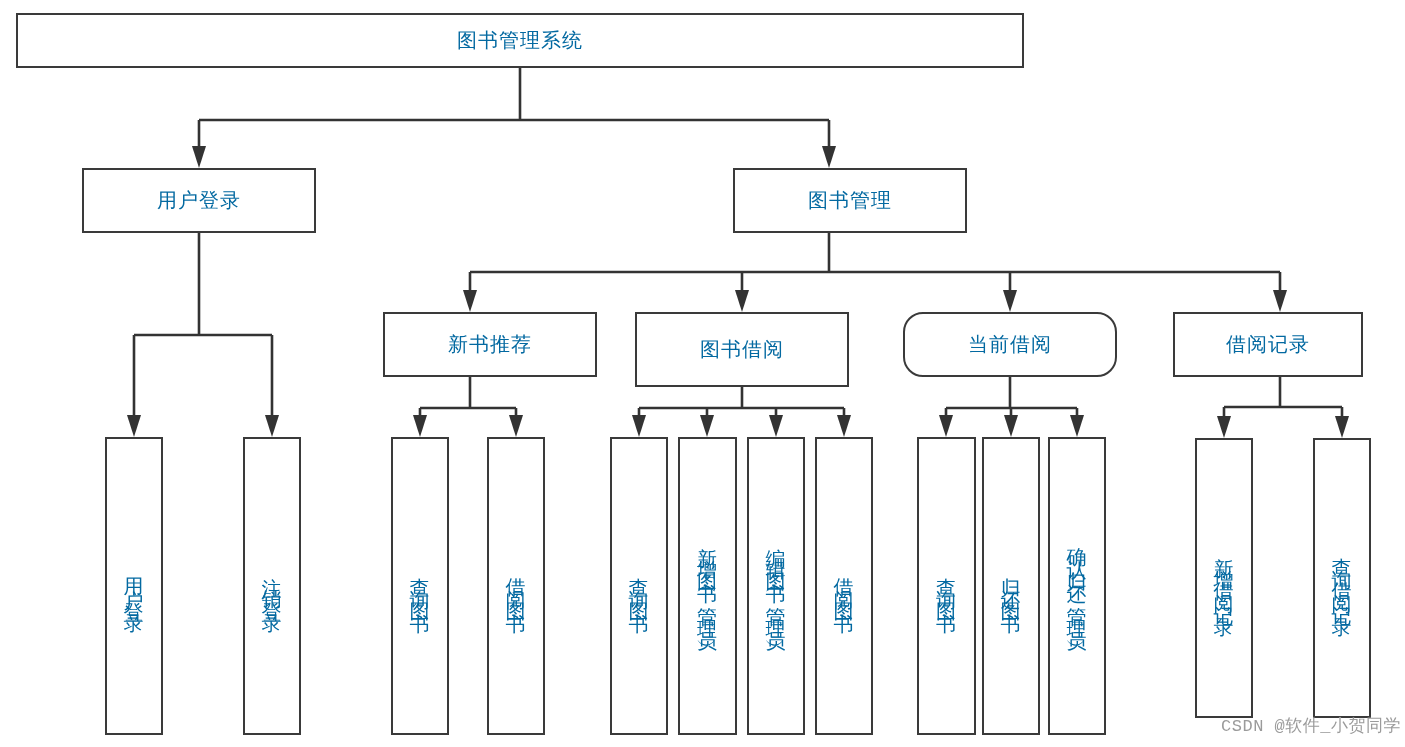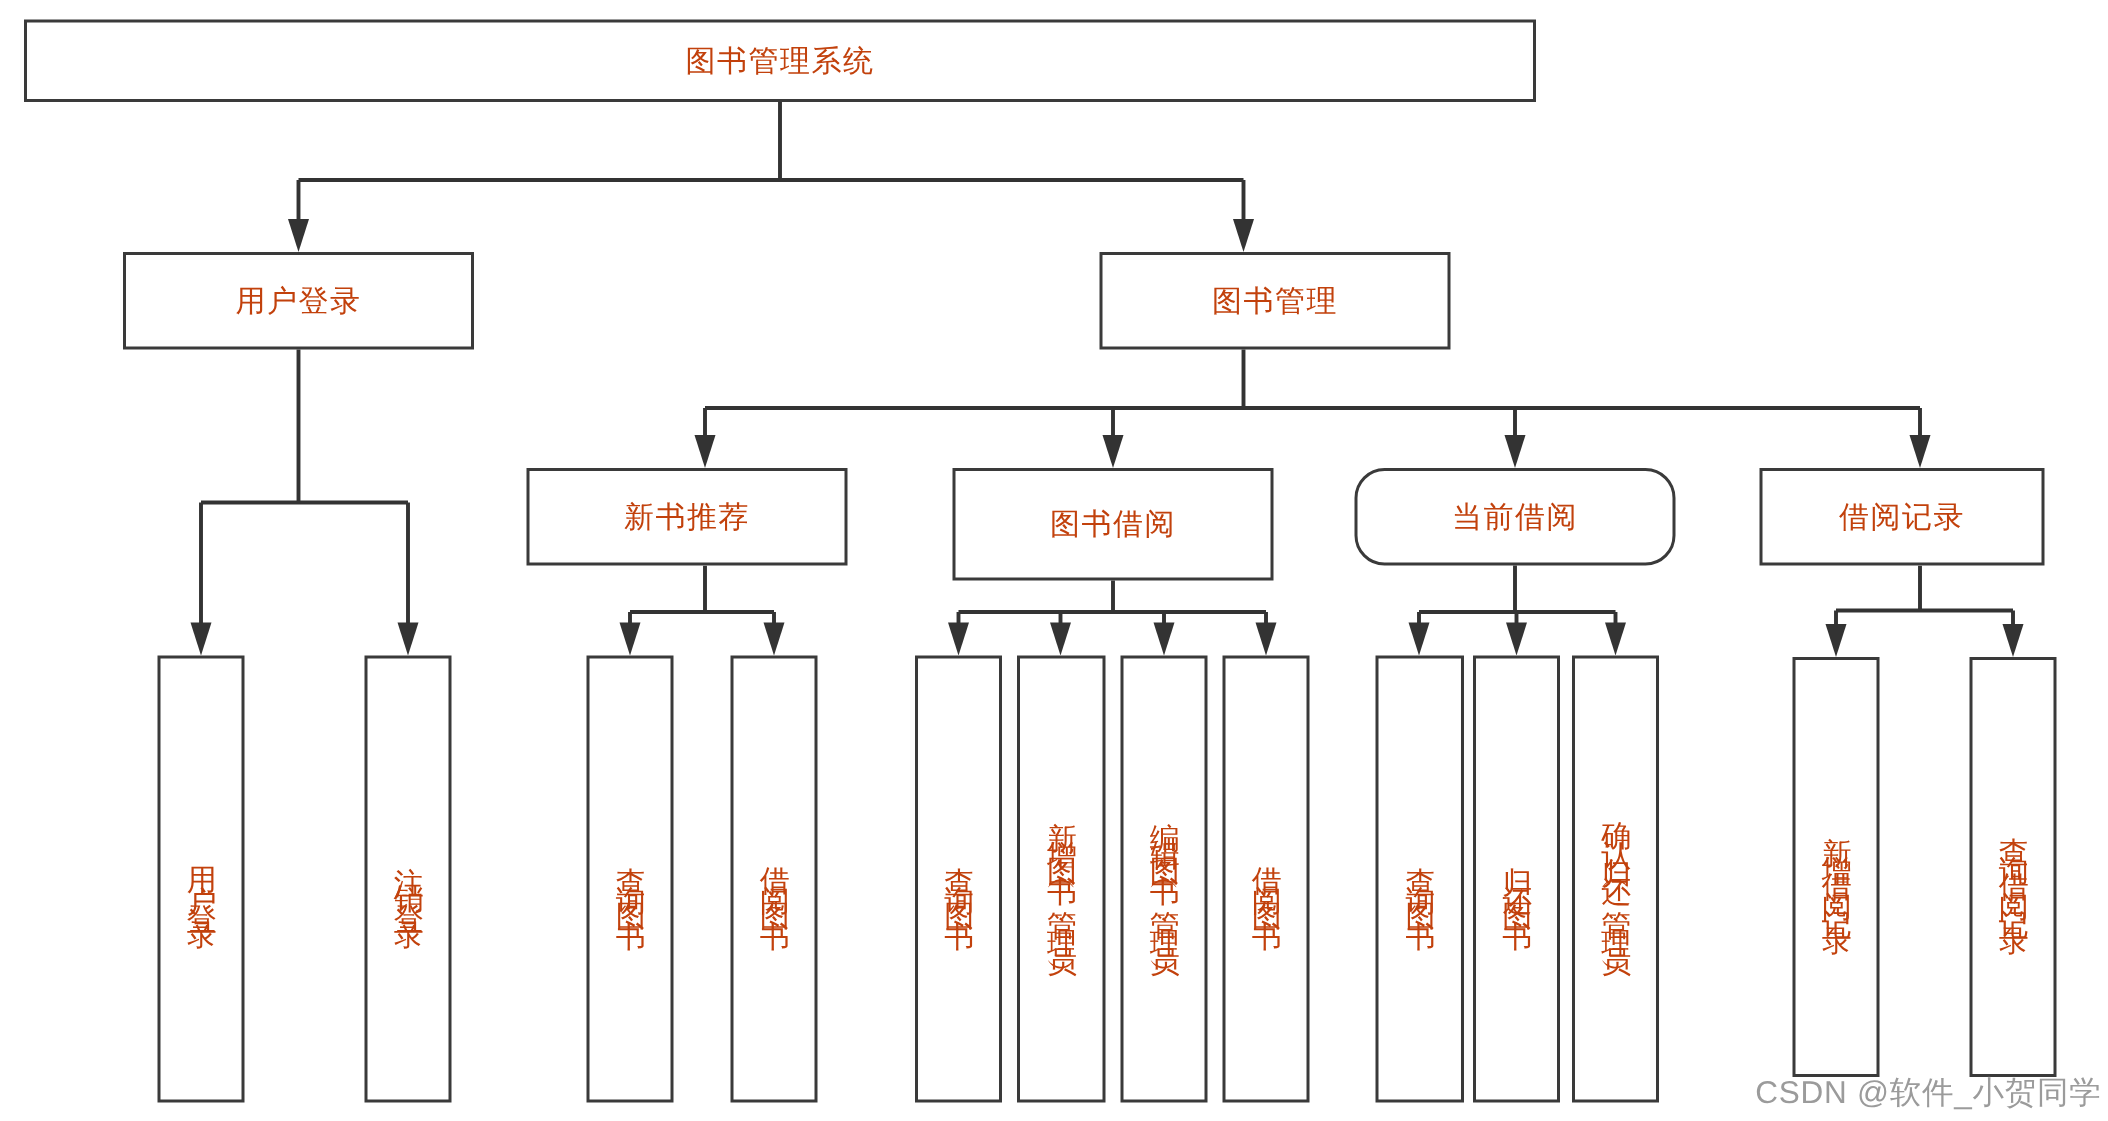--- a/index.html
+++ b/index.html
@@ -5,55 +5,56 @@
   html,body { margin:0; padding:0; background:#ffffff; }
   .canvas {
     position:relative; width:1405px; height:747px; background:#ffffff;
     font-family:"Liberation Sans","DejaVu Sans",sans-serif;
     color:#2b2b2b; overflow:hidden;
   }
   .connector-layer { position:absolute; left:0; top:0; width:1405px; height:747px; }
   .node {
     position:absolute; background:#ffffff; border:2.5px solid #3a3a3a;
     display:flex; align-items:center; justify-content:center;
-    box-sizing:border-box; font-size:20px; color:#c2410c;
+    box-sizing:border-box; font-size:20px; color:#0369a1;
   }
   .hnode { letter-spacing:1px; }
   .vnode span {
     writing-mode:vertical-rl; text-orientation:mixed;
     letter-spacing:12px; font-size:20px; line-height:1;
   }
   
   #n-root   { left:16px;  top:13px;  width:1008px; height:55px; }
   
   #n-login  { left:82px;  top:168px; width:234px;  height:65px; }
   #n-mgmt   { left:712px; top:168px; width:234px;  height:65px;margin-left:21px; }
   
-  #n-newrec { left:351px; top:312px; width:214px;  height:65px; }
+  #n-newrec { left:383px; top:312px; width:214px;  height:65px; }
   #n-borrow { left:635px; top:312px; width:214px;  height:75px; }
   #n-curr   { left:903px; top:312px; width:214px;  height:65px;border-radius:20px; }
   #n-rec    { left:1173px;top:312px; width:190px;  height:65px;justify-content:center; }
   
   #l-ulogin { left:105px; top:437px; width:58px; height:298px; }
   #l-logout { left:243px; top:437px; width:58px; height:298px; }
   #l-qbook1 { left:391px; top:437px; width:58px; height:298px; }
   #l-bbook1 { left:487px; top:437px; width:58px; height:298px; }
   #l-qbook2 { left:610px; top:437px; width:58px; height:298px; }
   #l-abook  { left:678px; top:437px; width:59px; height:298px; }
   #l-ebook  { left:747px; top:437px; width:58px; height:298px; }
   #l-bbook2 { left:815px; top:437px; width:58px; height:298px; }
   #l-qbook3 { left:917px; top:437px; width:59px; height:298px; }
   #l-rbook  { left:982px; top:437px; width:58px; height:298px; }
   #l-cret   { left:1048px;top:437px; width:58px; height:298px; }
   #l-arec   { left:1195px;top:438px; width:58px; height:280px; }
   #l-qrec   { left:1313px;top:438px; width:58px; height:280px; }
   .watermark {
-    position:absolute; right:4px; top:714px; font-size:21px;
+    position:absolute; right:4px; top:714px; font-size:17px;
     color:#9b9b9b; letter-spacing:0.5px; white-space:nowrap; z-index:5;
     text-shadow:0 0 1px rgba(255,255,255,0.6);
+    font-family:Liberation Mono, monospace;
   }
 </style>
 </head>
 <body>
 
 <div class="canvas">
 
   <svg class="connector-layer" width="1405" height="747" viewBox="0 0 1405 747" aria-hidden="true">
     <g stroke="#333333" stroke-width="2.6" fill="none">
       <path d="M520 68 V120 M199 120 H829 M199 120 V150 M829 120 V150"></path>

